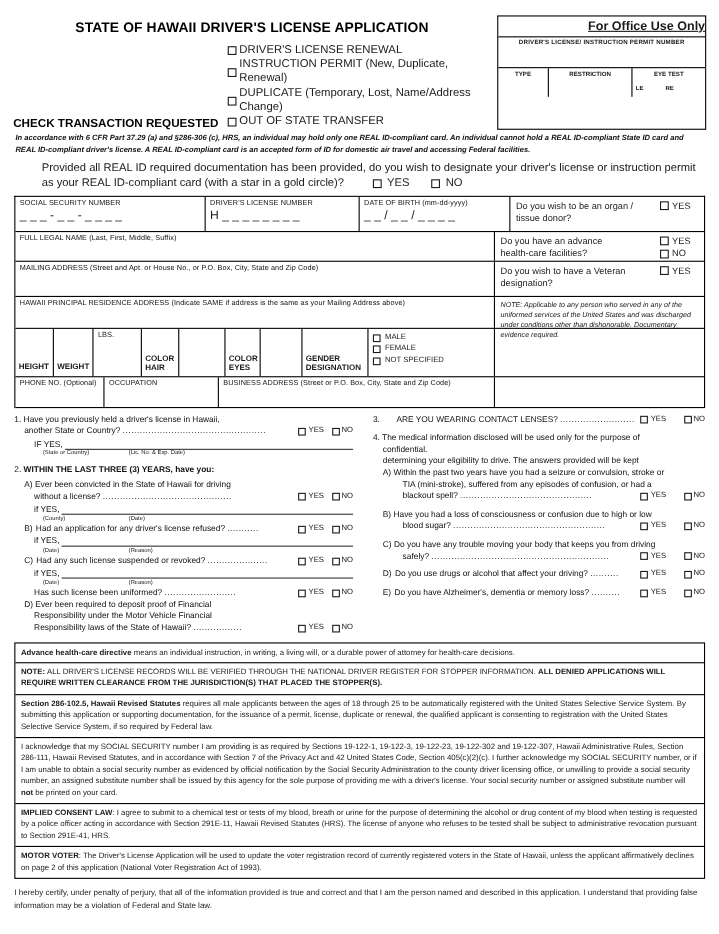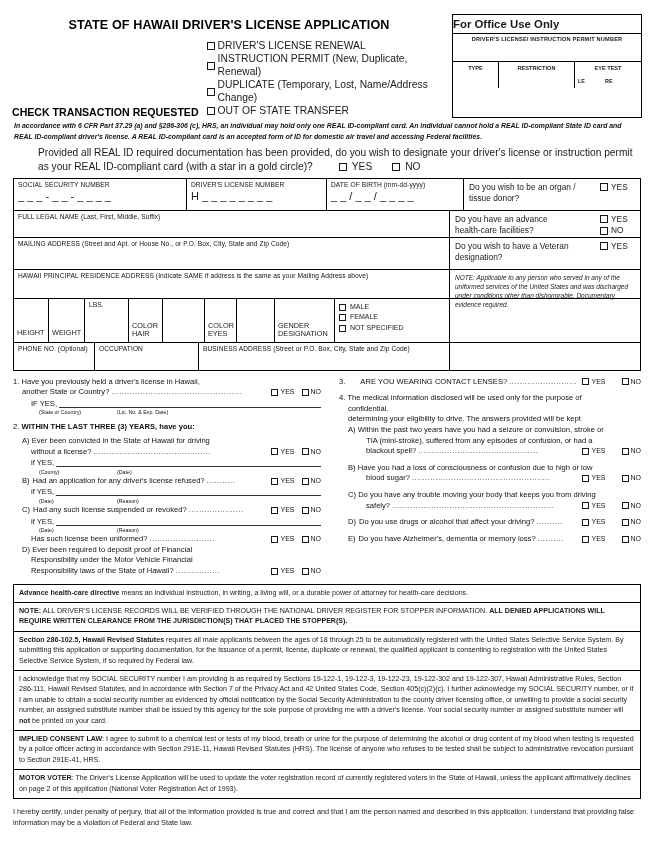--- a/index.html
+++ b/index.html
@@ -25,21 +25,21 @@
   .trans-label { font-size: 10.6px; font-weight: bold; white-space: nowrap; padding-top: 1px; color:#000; }
   .trans-list { margin-left: 8px; }
   .trans-item { display: flex; align-items: center; font-size: 10.3px; line-height: 12.4px; margin-bottom: 1px; }
   .trans-item .cb { margin-right: 3px; }
 
   .cb { display:inline-block; width: 8px; height: 8px; border: 1.3px solid #1a1a1a; background: #fff; flex: none; }
   .cb.sm { width: 7px; height: 7px; border-width: 1.1px; }
 
   
   .office-box { width: 190px; border: 1.6px solid #000; }
-  .office-title { text-align:left; font-weight:bold; font-size: 11.4px; padding: 3px 0 3px 0; border-bottom: 1.3px solid #000; }
+  .office-title { text-align:right; font-weight:bold; font-size: 11.4px; padding: 3px 0 3px 0; border-bottom: 1.3px solid #000; text-decoration: underline; }
   .office-dl { text-align:center; font-size: 5.6px; font-weight:bold; letter-spacing:.2px; padding: 2px 0 0 0; height: 28px; border-bottom: 1.3px solid #000;}
   .office-cells { display:flex; height: 26px; }
   .office-cells > div { font-size: 5.6px; font-weight:bold; text-align:center; padding-top: 3px; border-right: 1.2px solid #000; }
   .oc-type { width: 46px; }
   .oc-restr { width: 76px; }
   .oc-eye { flex:1; border-right: none !important; position: relative; }
   .oc-eye .le { position:absolute; left: 3px; bottom: 4px; font-size: 5.4px; }
   .oc-eye .re { position:absolute; left: 50%; transform: translateX(-40%); bottom: 4px; font-size: 5.4px; }
 
   
@@ -76,21 +76,21 @@
   .c-mail { flex:1; height: 31px; }
   .c-side3{ width: 190px; height: 31px; padding: 0; }
   .c-res  { flex:1; height: 28px; }
   .c-side4{ width: 190px; height: 28px; padding: 3px 5px 0 5px; }
   .vet-note { font-size: 6.5px; font-style: italic; line-height: 9.2px; }
 
   
   .c-phys { flex:1; height: 43px; padding: 0; display:flex; }
   .c-side5{ width: 190px; height: 43px; padding: 0 5px; }
   .p-cell { border-right: 1.2px solid #000; position: relative; height: 100%; }
-  .p-cap { font-size: 7.3px; font-weight: normal; position:absolute; bottom: 4px; left: 3px; line-height: 8.4px; white-space: nowrap; }
+  .p-cap { font-size: 7.3px; font-weight: bold; position:absolute; bottom: 4px; left: 3px; line-height: 8.4px; white-space: nowrap; }
   .p-cap.two { bottom: 3px; }
   .p-sub { font-size: 6.8px; position: absolute; top: 2px; left: 4px; }
   .p-height { width: 35px; }
   .p-ftin { width: 62px; }
   .p-weight{ width: 36px; }
   .p-lbs  { width: 44px; }
   .p-hair { width: 34px; }
   .p-hairv{ width: 42px; }
   .p-eyes { width: 32px; }
   .p-eyesv{ width: 38px; }
@@ -113,21 +113,21 @@
   .qline { display:flex; align-items:flex-end; }
   .qline .txt { white-space: nowrap; }
   .dotfill { flex:1; overflow:hidden; white-space:nowrap; font-size: 7.6px; letter-spacing: .5px; color:#333; margin: 0 2px 0 2px; }
   .yn { display:flex; align-items:center; flex:none; }
   .yn .cb { margin-right: 2px; }
   .yn .lbl { font-size: 7px; margin-right: 7px; }
   .yn .lbl:last-child { margin-right: 0; }
   .indent1 { padding-left: 9px; }
   .indent2 { padding-left: 18px; }
   .indent3 { padding-left: 27px; }
-  .ifyes { display:flex; align-items:flex-start; padding-left: 18px; margin-top: 1px;}
+  .ifyes { display:flex; align-items:center; padding-left: 18px; margin-top: 1px;}
   .ifyes .ul { flex:1; border-bottom: 1px solid #333; height: 9px; margin-left: 2px; }
   .subcap { display:flex; font-size: 5.3px; padding-left: 26px; line-height: 7px; }
   .subcap span:first-child { width: 78px; }
   .mt6 { margin-top: 6px; }
   .mt3 { margin-top: 3px; }
 
   
   .legal { margin: 7px 13px 0 13px; border: 1.5px solid #000; }
   .lbox { border-bottom: 1.2px solid #000; padding: 3px 5px 4px 5px; font-size: 7.1px; line-height: 10.4px; }
   .lbox:last-child { border-bottom: none; }

